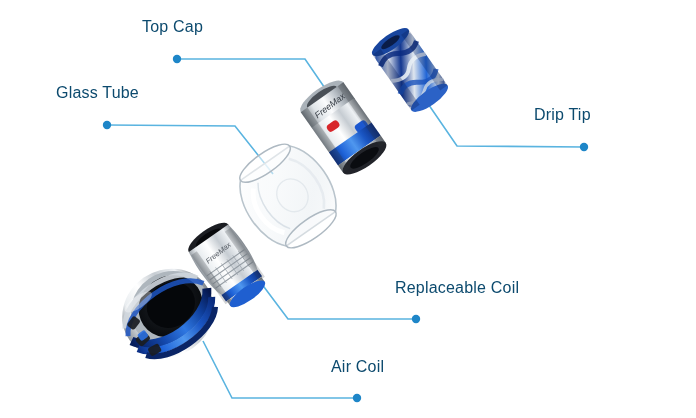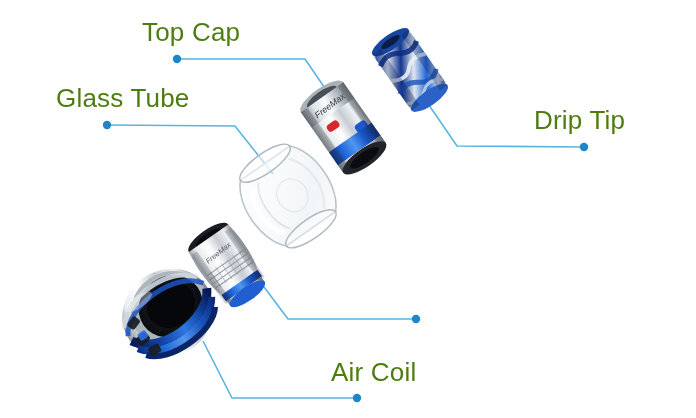--- a/index.html
+++ b/index.html
@@ -16,23 +16,23 @@
     font-family: "Liberation Sans", sans-serif;
   }
   #artwork {
     position: absolute;
     left: 0; top: 0;
     width: 696px;
     height: 418px;
   }
   .callout-label {
     position: absolute;
-    color: #4d7c0f;
+    color: #0c4a6e;
     font-family: "Liberation Sans", sans-serif;
-    font-size: 26px;
+    font-size: 16px;
     font-weight: 400;
     letter-spacing: 0.2px;
     white-space: nowrap;
     line-height: 1;
   }
   #lbl-top-cap      { left: 142px; top: 19px; }
   #lbl-glass-tube   { left: 56px;  top: 85px; }
   #lbl-drip-tip     { left: 534px; top: 107px; }
   #lbl-repl-coil    { left: 395px; top: 280px; }
   #lbl-air-flow     { left: 331px; top: 359px; }
@@ -200,16 +200,17 @@
       <circle cx="357" cy="398" r="4.2" fill="#1e86c8"></circle>
     </g>
   </svg>
 
   <div class="callout-label" id="lbl-top-cap">Top Cap</div>
 
   <div class="callout-label" id="lbl-glass-tube">Glass Tube</div>
 
   <div class="callout-label" id="lbl-drip-tip">Drip Tip</div>
 
+  <div class="callout-label" id="lbl-repl-coil">Replaceable Coil</div>
 
   <div class="callout-label" id="lbl-air-flow">Air Coil</div>
 
 </div>
 
 </body></html>

